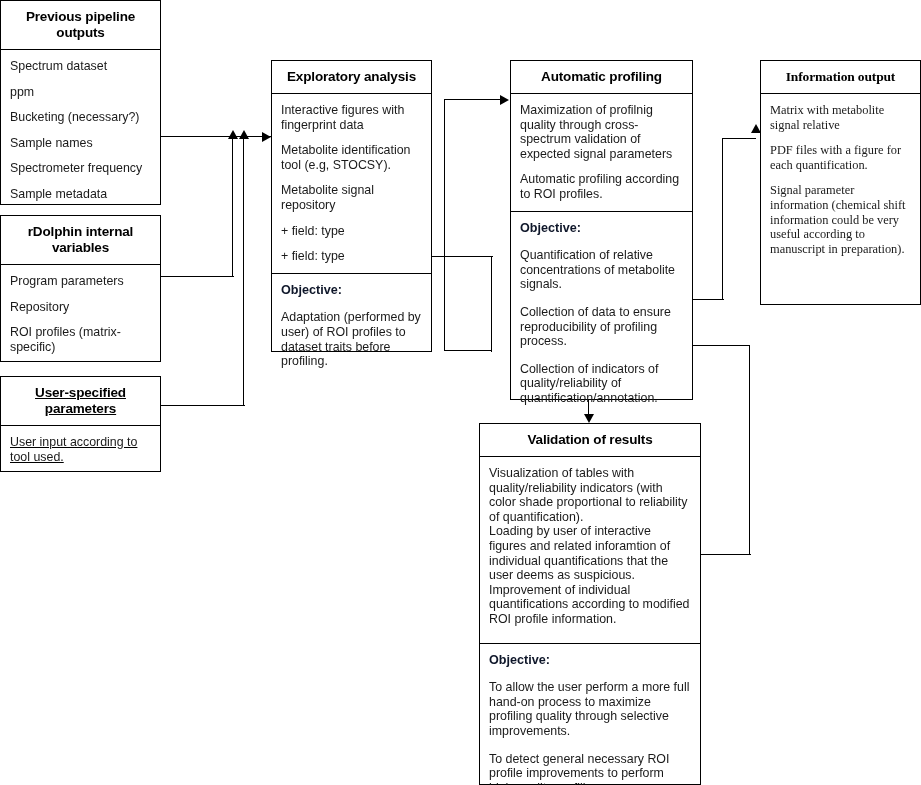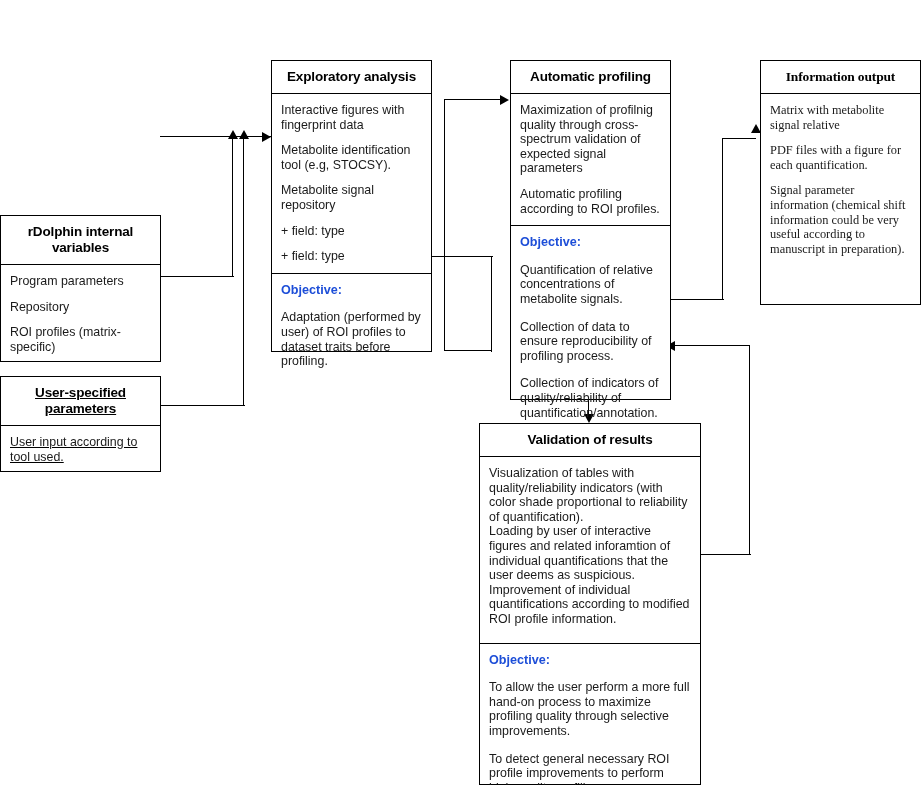--- a/index.html
+++ b/index.html
@@ -48,21 +48,21 @@
   .sect-div {
     border-top: 1.4px solid #000000;
   }
   .row {
     margin: 0 0 11px 0;
   }
   .row:last-child { margin-bottom: 0; }
   .row.compact { margin-bottom: 0; }
   .objective-label {
     font-weight: bold;
-    color: #1d4ed8;
+    color: #0f172a;
     margin: 0 0 13px 0;
     font-size: 12.6px;
   }
   .para {
     margin: 0 0 13px 0;
   }
   .para:last-child { margin-bottom: 0; }
 
   
   .ln {
@@ -128,20 +128,31 @@
   <div class="arrow arr-up" style="left:751px; top:124px;"></div>
 
   <div class="ln lnv" style="left:588px; top:399px; height:20px;"></div>
   <div class="arrow arr-down" style="left:584px; top:414px;"></div>
 
   <div class="ln lnh" style="left:699px; top:554px; width:52px;"></div>
   <div class="ln lnv" style="left:749px; top:345px; height:210px;"></div>
   <div class="ln lnh" style="left:668px; top:345px; width:82px;"></div>
   <div class="arrow arr-left" style="left:666px; top:341px;"></div>
 
+  <div class="box" style="left:0px; top:0px; width:161px; height:205px;">
+    <div class="box-header">Previous pipeline outputs</div>
+    <div class="box-body">
+      <div class="row">Spectrum dataset</div>
+      <div class="row">ppm</div>
+      <div class="row">Bucketing (necessary?)</div>
+      <div class="row">Sample names</div>
+      <div class="row">Spectrometer frequency</div>
+      <div class="row">Sample metadata</div>
+    </div>
+  </div>
 
   <div class="box" style="left:0px; top:215px; width:161px; height:147px;">
     <div class="box-header">rDolphin internal variables</div>
     <div class="box-body">
       <div class="row">Program parameters</div>
       <div class="row">Repository</div>
       <div class="row">ROI profiles (matrix-specific)</div>
     </div>
   </div>
 
@@ -160,21 +171,21 @@
       <div class="row">Metabolite signal repository</div>
       <div class="row">+ field: type</div>
       <div class="row">+ field: type</div>
     </div>
     <div class="box-body sect-div">
       <div class="objective-label">Objective:</div>
       <div class="para">Adaptation (performed by user) of ROI profiles to dataset traits before profiling.</div>
     </div>
   </div>
 
-  <div class="box" style="left:510px; top:60px; width:161px; height:340px;">
+  <div class="box" style="left:510px; top:60px; width:183px; height:340px;">
     <div class="box-header">Automatic profiling</div>
     <div class="box-body">
       <div class="row">Maximization of profilnig quality through cross-spectrum validation of expected signal parameters</div>
       <div class="row">Automatic profiling according to ROI profiles.</div>
     </div>
     <div class="box-body sect-div">
       <div class="objective-label">Objective:</div>
       <div class="para">Quantification of relative concentrations of metabolite signals.</div>
       <div class="para">Collection of data to ensure reproducibility of profiling process.</div>
       <div class="para">Collection of indicators of quality/reliability of quantification/annotation.</div>

